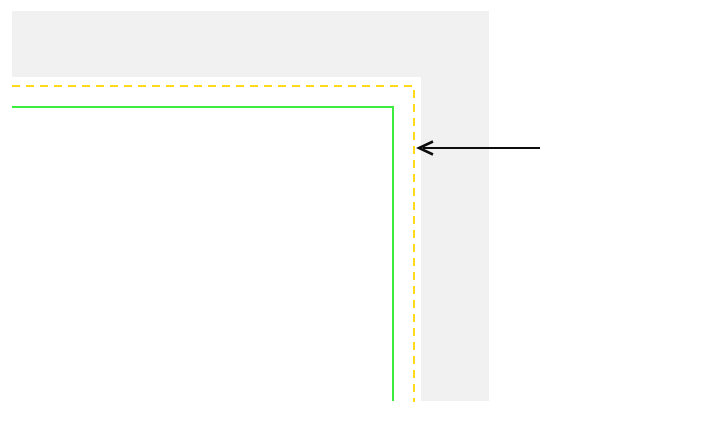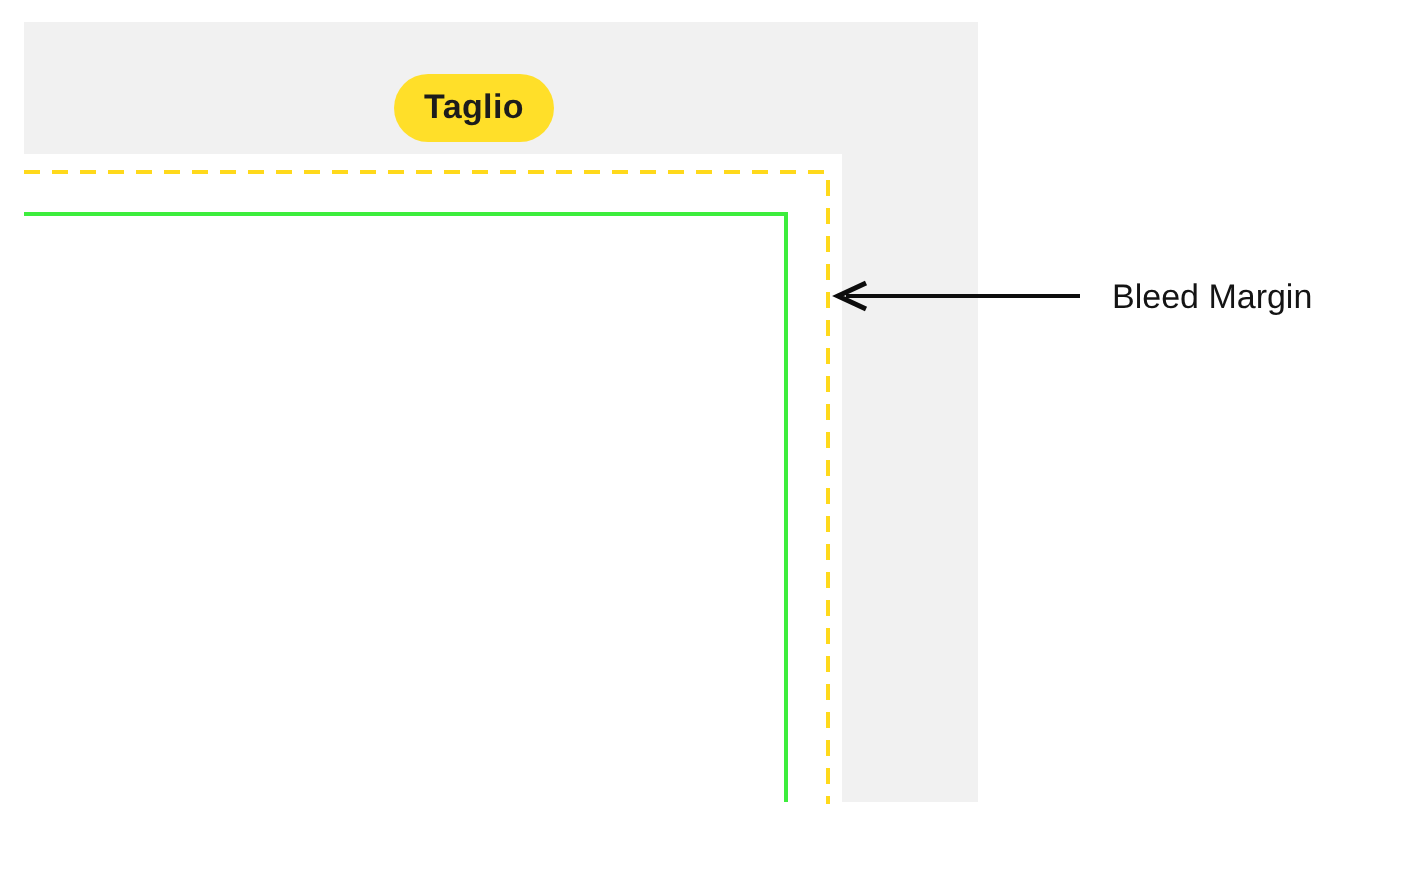--- a/index.html
+++ b/index.html
@@ -82,19 +82,15 @@
   <div class="gray-zone gray-top" data-bind-style="backgroundColor:colors.bleed_area_gray" style="background-color: rgb(241, 241, 241);"></div>
   <div class="gray-zone gray-right" data-bind-style="backgroundColor:colors.bleed_area_gray" style="background-color: rgb(241, 241, 241);"></div>
 
   <svg class="lines-overlay" width="701" height="435" viewBox="0 0 701 435">
     <polyline points="12,86 414,86 414,402" fill="none" stroke-width="2" stroke-dasharray="8 6" stroke="#FFD91B"></polyline>
     <polyline points="12,107 393,107 393,401" fill="none" stroke-width="2" stroke="#3DED3D"></polyline>
     <line x1="540" y1="148" x2="423" y2="148" stroke-width="2" stroke="#0D0D0D"></line>
     <polyline points="433,141.5 419,148 433,154.5" fill="none" stroke-width="2.5" stroke="#0D0D0D"></polyline>
   </svg>
 
-  <div class="badge badge-trim" data-bind-style="backgroundColor:colors.trim_badge_yellow" style="background-color: rgb(255, 223, 41);">
-    <span data-bind="legend.trim_badge">Taglio</span>
-  </div>
 
-  <div class="bleed-label" data-bind="annotation.bleed_margin_label" data-bind-style="color:colors.label_text" style="color: rgb(20, 20, 20);">Bleed Margin</div>
 
 </div>
 
 </body></html>

